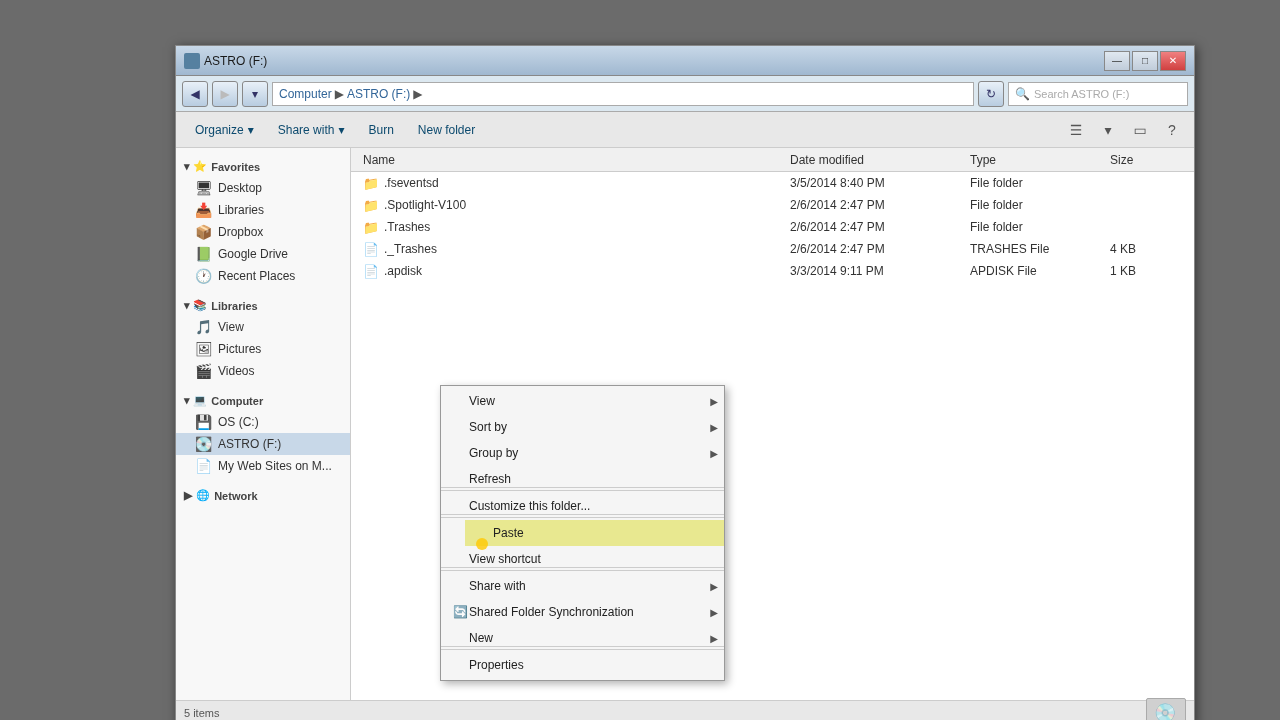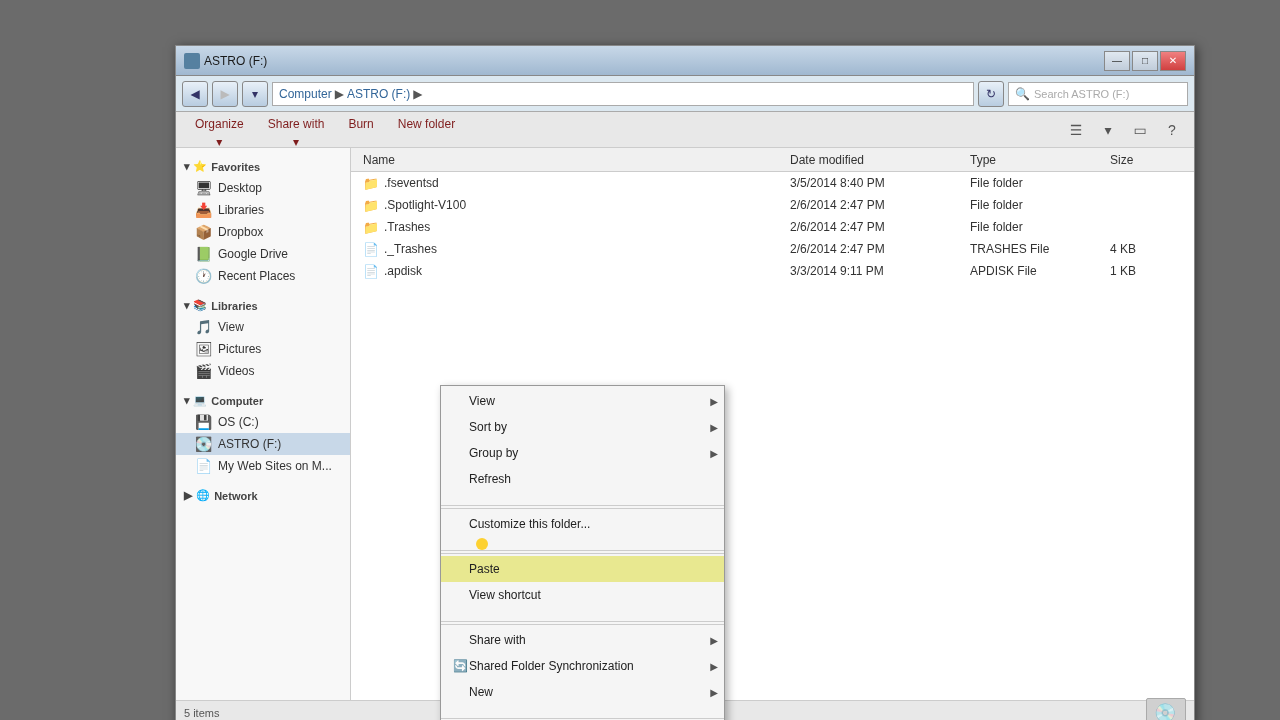--- a/index.html
+++ b/index.html
@@ -132,22 +132,21 @@
     .toolbar-btn {
       height: 28px;
       padding: 0 10px;
       background: transparent;
       border: 1px solid transparent;
       cursor: pointer;
       font-size: 12px;
       display: flex;
       align-items: center;
       gap: 4px;
-      color: #7f1d1d;
-      flex-direction: column;
+      color: #0c4a6e;
     }
     .toolbar-right {
       margin-left: auto;
       display: flex;
       align-items: center;
       gap: 4px;
     }
     .view-btn {
       width: 28px;
       height: 28px;
@@ -310,25 +309,25 @@
     }
     .menu-item {
       display: flex;
       align-items: center;
       padding: 5px 20px 5px 12px;
       cursor: pointer;
       font-size: 12px;
       color: #222;
       position: relative;
     }
-    .menu-item.highlighted { background: #e8e890; }
+    .menu-item.highlighted { background: #e8e890; margin-left: 24px; }
     .menu-item.separator-after {
       border-bottom: 1px solid #ccc;
       margin-bottom: 2px;
-      padding-bottom: 18px;
+      padding-bottom: 0;
     }
     .menu-item .submenu-arrow {
       position: absolute;
       right: 6px;
       font-size: 10px;
       color: #555;
     }
     .menu-separator {
       height: 1px;
       background: #ccc;

